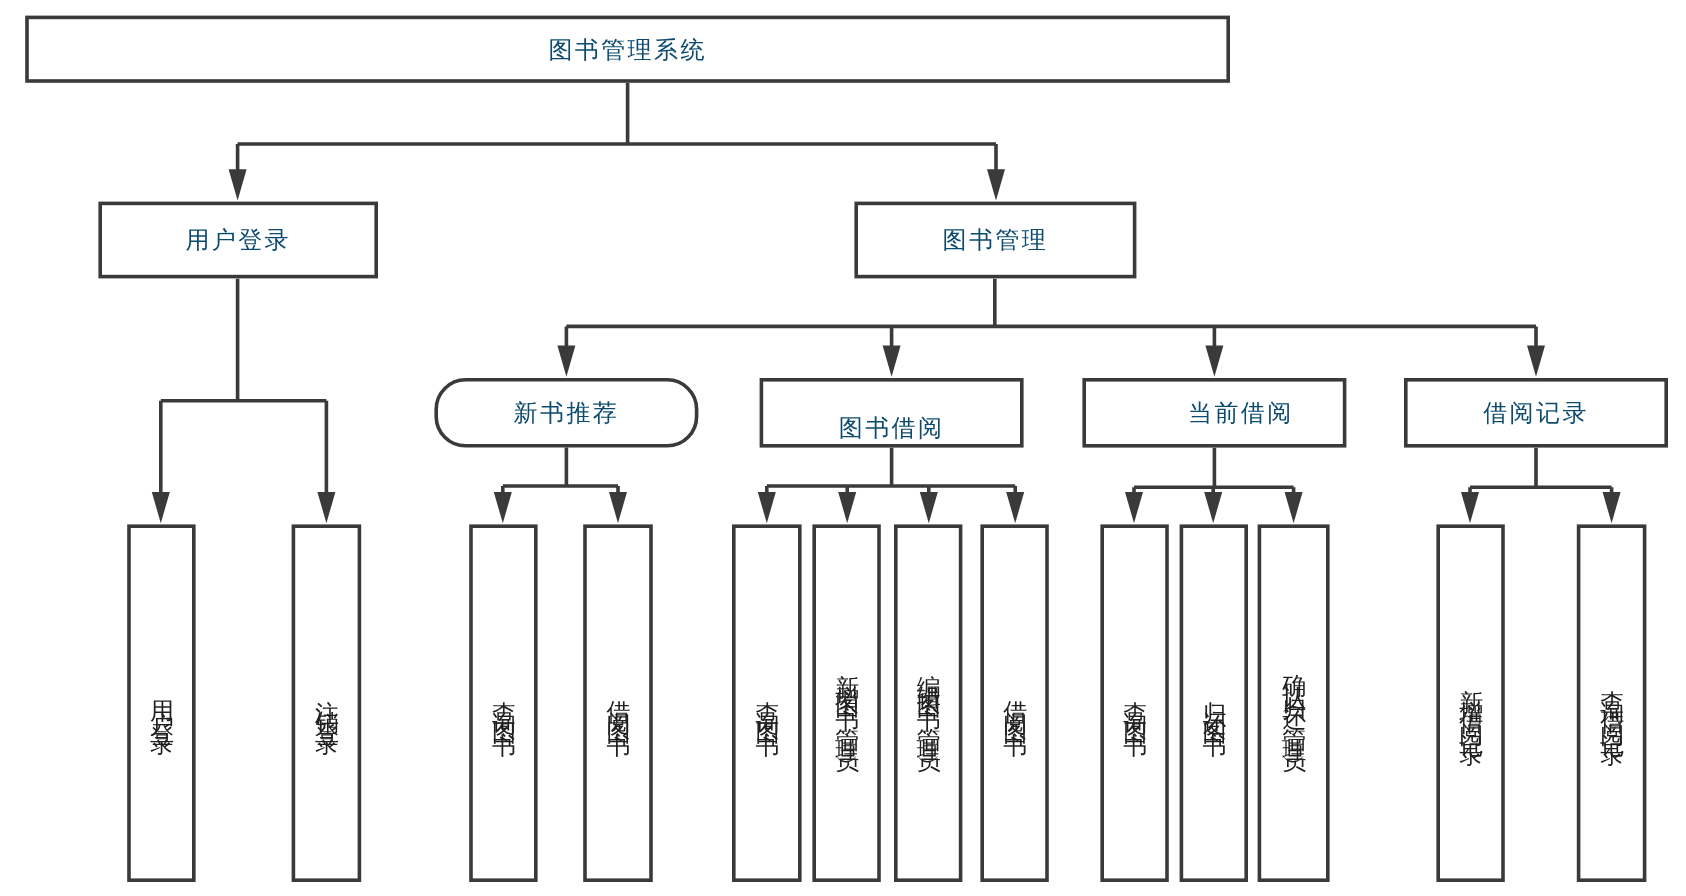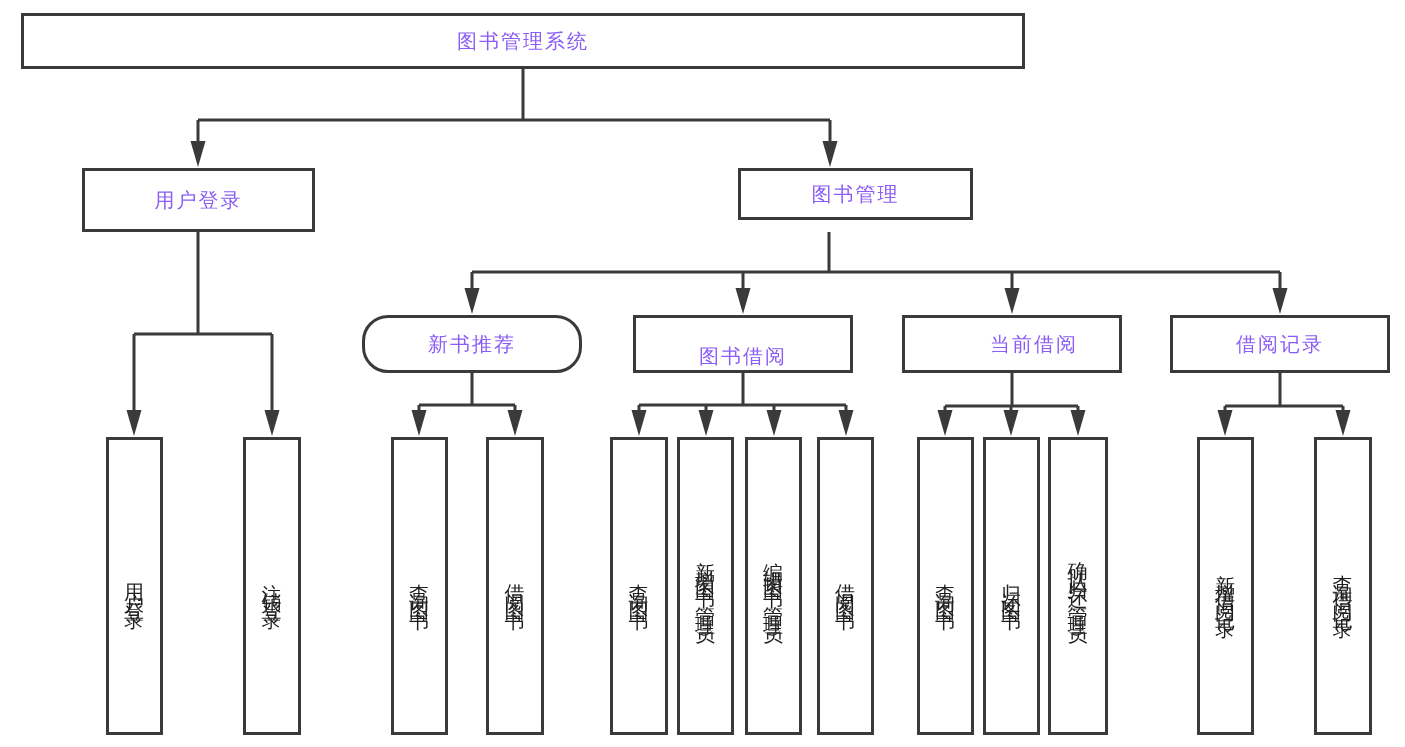--- a/index.html
+++ b/index.html
@@ -29,21 +29,21 @@
     display: flex;
     align-items: center;
     justify-content: center;
     z-index: 2;
     color: #1f1f1f;
   }
   .hlabel {
     font-size: 20px;
     letter-spacing: 2px;
     white-space: nowrap;
-    color: #8b5cf6;
+    color: #0c4a6e;
   }
   .vbox {
     top: 437px;
     height: 298px;
   }
   .vlabel {
     writing-mode: vertical-rl;
     text-orientation: mixed;
     font-size: 20px;
     line-height: 1;
@@ -110,21 +110,21 @@
     </g>
   </svg>
 
   <div class="node" style="left:21px; top:13px; width:1004px; height:56px;">
     <span class="hlabel">图书管理系统</span>
   </div>
 
   <div class="node" style="left:82px; top:168px; width:233px; height:64px;">
     <span class="hlabel">用户登录</span>
   </div>
-  <div class="node" style="left:712px; top:168px; width:235px; height:52px;margin-left:26px;">
+  <div class="node" style="left:712px; top:168px; width:235px; height:64px;">
     <span class="hlabel">图书管理</span>
   </div>
 
   <div class="node" style="left:362px; top:315px; width:220px; height:58px;border-radius:26px;">
     <span class="hlabel">新书推荐</span>
   </div>
   <div class="node" style="left:633px; top:315px; width:220px; height:58px;align-items:flex-end;">
     <span class="hlabel">图书借阅</span>
   </div>
   <div class="node" style="left:902px; top:315px; width:220px; height:58px;padding-left:44px;">

